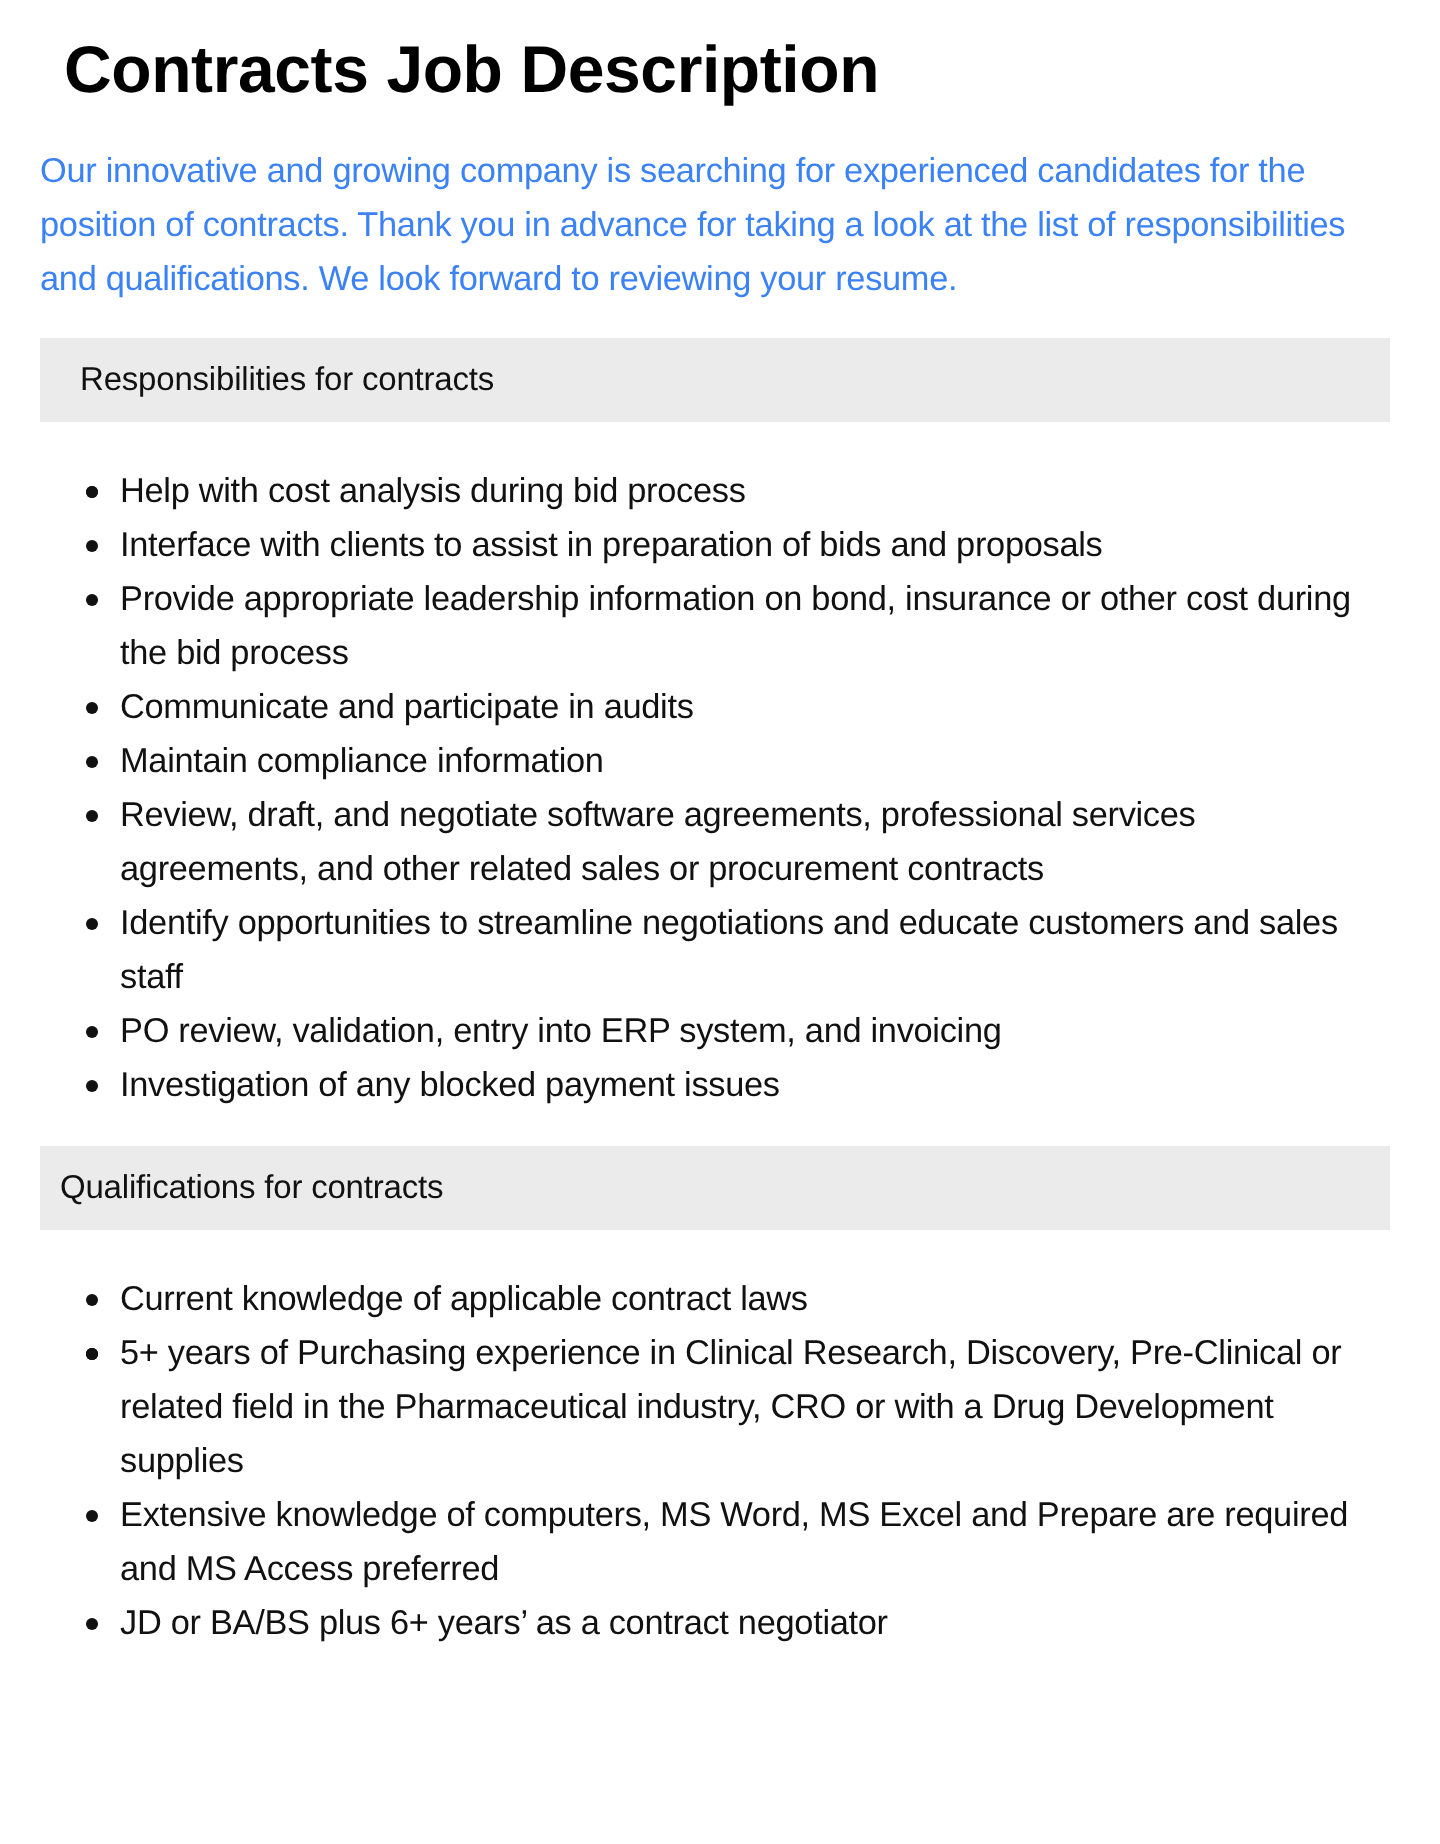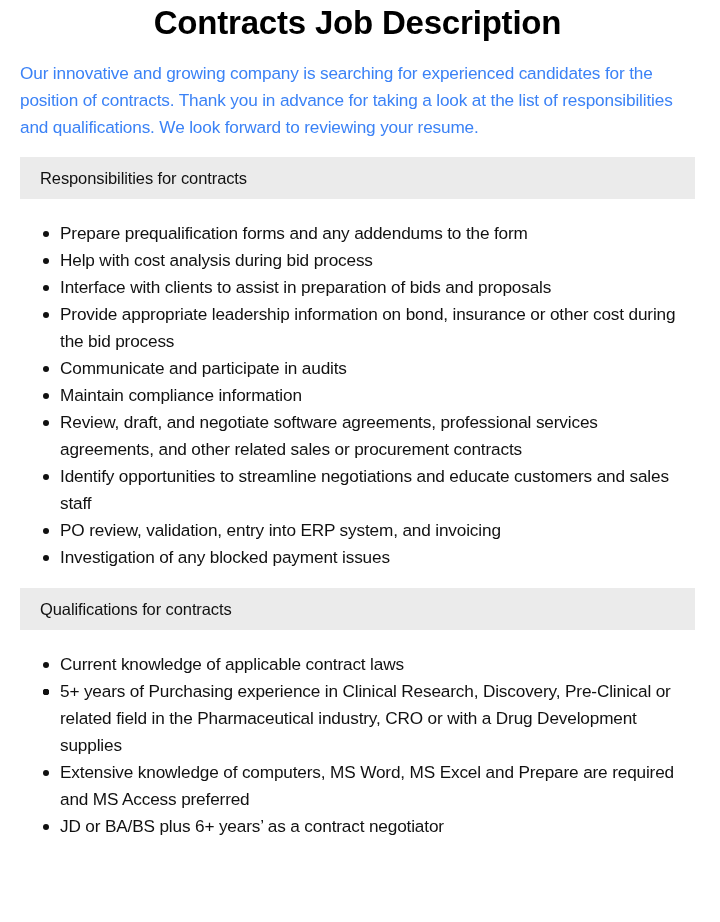--- a/index.html
+++ b/index.html
@@ -11,25 +11,24 @@
       width: 720px;
       height: 922px;
       overflow: hidden;
       font-family: "Liberation Sans", "DejaVu Sans", sans-serif;
       color: #111111;
     }
     .page {
       padding: 0 25px 0 20px;
     }
     .title {
-      margin: 0;
+      margin: 12px;
       padding-top: 2px;
       height: 42px;
       line-height: 42px;
-      text-align: center;
       font-size: 33px;
       font-weight: bold;
       color: #000000;
       letter-spacing: -0.2px;
     }
     .intro {
       margin: 16px 0 0 0;
       font-size: 17.2px;
       line-height: 27px;
       color: #3b82f6;
@@ -41,20 +40,21 @@
       height: 42px;
       line-height: 42px;
       padding-left: 20px;
       font-size: 16.5px;
       font-weight: normal;
       color: #111111;
       letter-spacing: -0.1px;
     }
     .section-header.second {
       margin-top: 17px;
+      padding-left: 10px;
     }
     ul.bullets {
       list-style: none;
       margin: 21px 0 0 0;
       padding: 0;
     }
     ul.bullets li {
       position: relative;
       padding-left: 40px;
       font-size: 17.2px;
@@ -75,21 +75,21 @@
 </head>
 <body>
 
 <div class="page">
   <h1 class="title">Contracts Job Description</h1>
   <p class="intro">Our innovative and growing company is searching for experienced candidates for the position of contracts. Thank you in advance for taking a look at the list of responsibilities and qualifications. We look forward to reviewing your resume.</p>
 
   <section>
     <div class="section-header">Responsibilities for contracts</div>
     <ul class="bullets">
-      <li><span class="dot"></span><span>Prepare prequalification forms and any addendums to the form</span></li>
+      <li><span class="dot"></span></li>
       <li><span class="dot"></span><span>Help with cost analysis during bid process</span></li>
       <li><span class="dot"></span><span>Interface with clients to assist in preparation of bids and proposals</span></li>
       <li><span class="dot"></span><span>Provide appropriate leadership information on bond, insurance or other cost during the bid process</span></li>
       <li><span class="dot"></span><span>Communicate and participate in audits</span></li>
       <li><span class="dot"></span><span>Maintain compliance information</span></li>
       <li><span class="dot"></span><span>Review, draft, and negotiate software agreements, professional services agreements, and other related sales or procurement contracts</span></li>
       <li><span class="dot"></span><span>Identify opportunities to streamline negotiations and educate customers and sales staff</span></li>
       <li><span class="dot"></span><span>PO review, validation, entry into ERP system, and invoicing</span></li>
       <li><span class="dot"></span><span>Investigation of any blocked payment issues</span></li>
     </ul>

